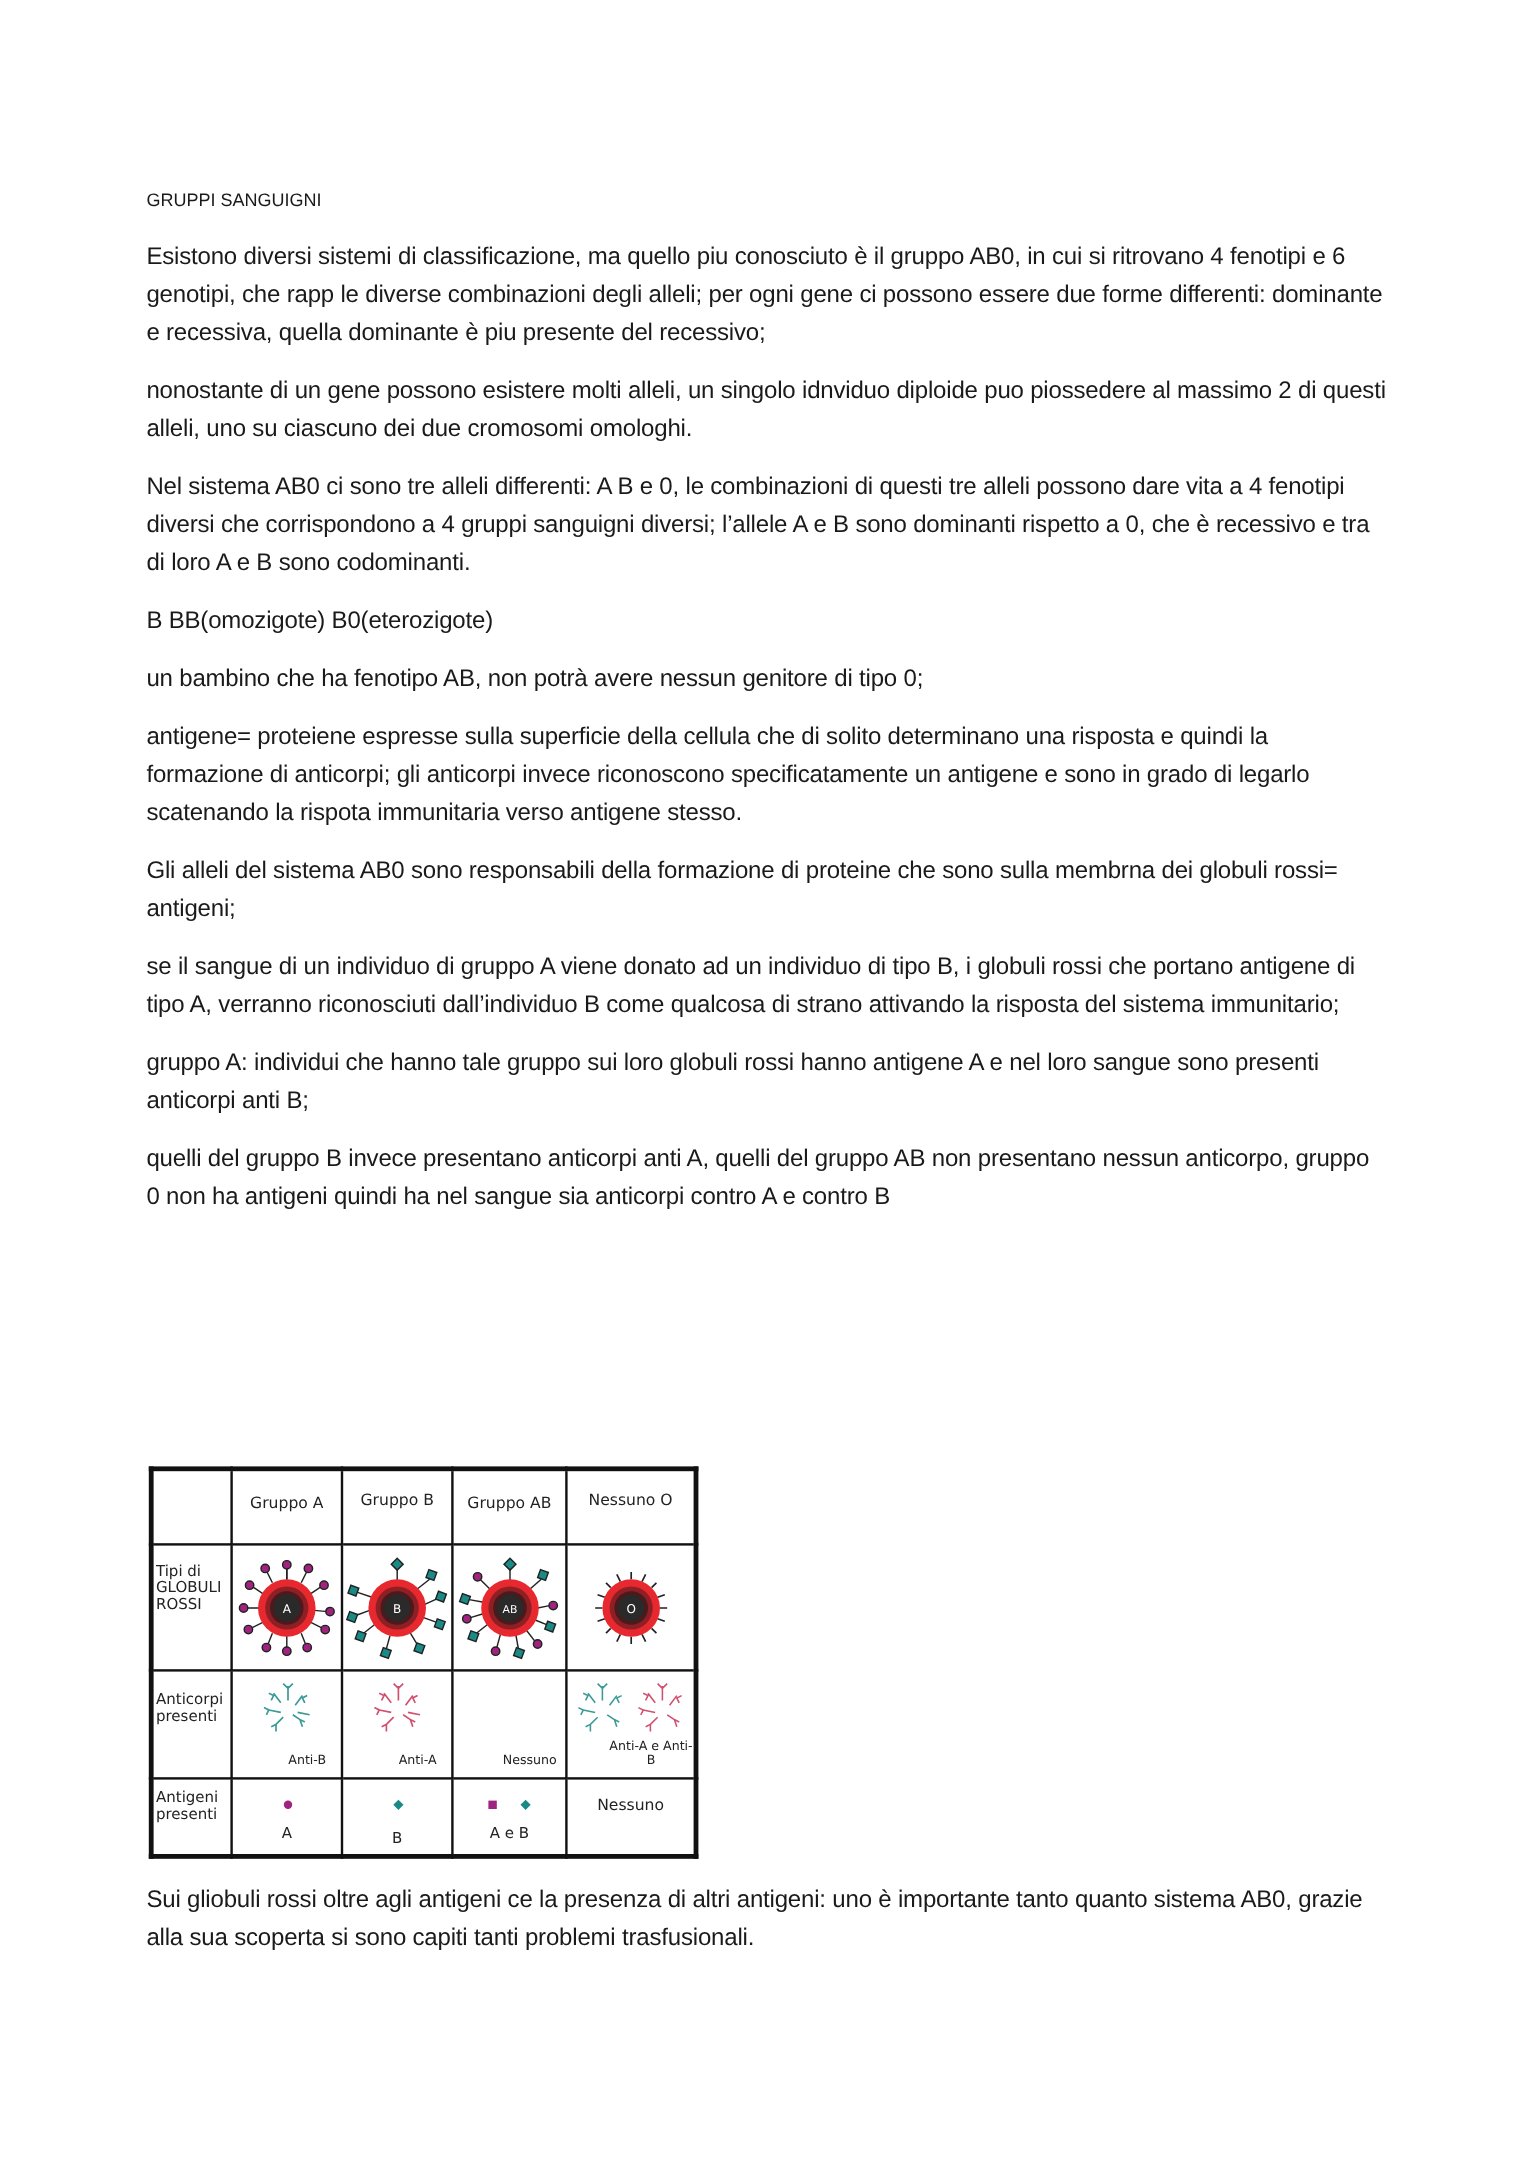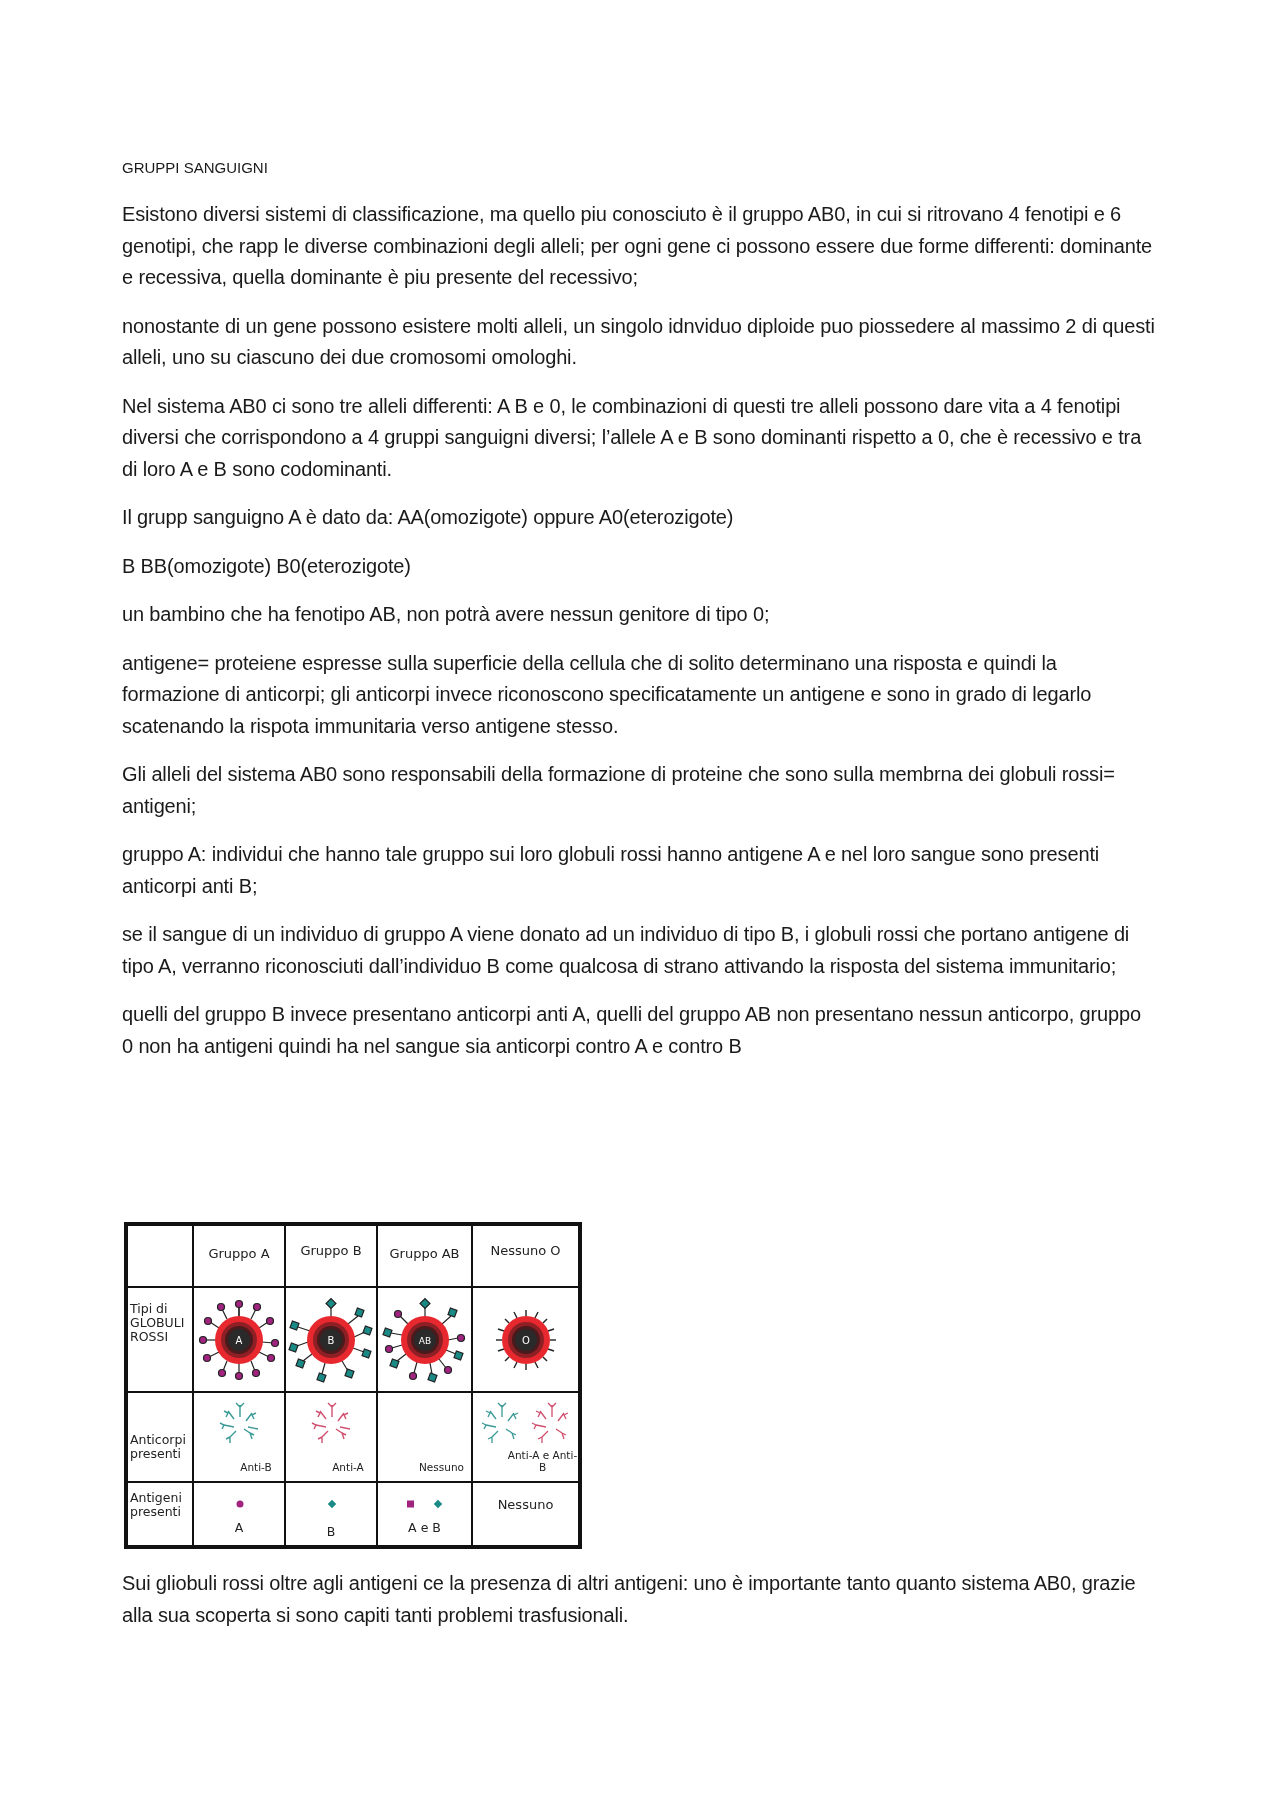--- a/index.html
+++ b/index.html
@@ -26,27 +26,26 @@
 </style>
 </head>
 <body>
 
 <div class="page">
   <div class="content">
     <p class="title">GRUPPI SANGUIGNI</p>
     <p class="para">Esistono diversi sistemi di classificazione, ma quello piu conosciuto è il gruppo AB0, in cui si ritrovano 4 fenotipi e 6 genotipi, che rapp le diverse combinazioni degli alleli; per ogni gene ci possono essere due forme differenti: dominante e recessiva, quella dominante è piu presente del recessivo;</p>
     <p class="para">nonostante di un gene possono esistere molti alleli, un singolo idnviduo diploide puo piossedere al massimo 2 di questi alleli, uno su ciascuno dei due cromosomi omologhi.</p>
     <p class="para">Nel sistema AB0 ci sono tre alleli differenti: A B e 0, le combinazioni di questi tre alleli possono dare vita a 4 fenotipi diversi che corrispondono a 4 gruppi sanguigni diversi; l’allele A e B sono dominanti rispetto a 0, che è recessivo e tra di loro A e B sono codominanti.</p>
-    <p class="para">Il grupp sanguigno A è dato da: AA(omozigote) oppure A0(eterozigote)</p>
     <p class="para">B BB(omozigote) B0(eterozigote)</p>
     <p class="para">un bambino che ha fenotipo AB, non potrà avere nessun genitore di tipo 0;</p>
     <p class="para">antigene= proteiene espresse sulla superficie della cellula che di solito determinano una risposta e quindi la formazione di anticorpi; gli anticorpi invece riconoscono specificatamente un antigene e sono in grado di legarlo scatenando la rispota immunitaria verso antigene stesso.</p>
     <p class="para">Gli alleli del sistema AB0 sono responsabili della formazione di proteine che sono sulla membrna dei globuli rossi= antigeni;</p>
+    <p class="para">se il sangue di un individuo di gruppo A viene donato ad un individuo di tipo B, i globuli rossi che portano antigene di tipo A, verranno riconosciuti dall’individuo B come qualcosa di strano attivando la risposta del sistema immunitario;</p>
     <p class="para">gruppo A: individui che hanno tale gruppo sui loro globuli rossi hanno antigene A e nel loro sangue sono presenti anticorpi anti B;</p>
-    <p class="para">se il sangue di un individuo di gruppo A viene donato ad un individuo di tipo B, i globuli rossi che portano antigene di tipo A, verranno riconosciuti dall’individuo B come qualcosa di strano attivando la risposta del sistema immunitario;</p>
     <p class="para">quelli del gruppo B invece presentano anticorpi anti A, quelli del gruppo AB non presentano nessun anticorpo, gruppo 0 non ha antigeni quindi ha nel sangue sia anticorpi contro A e contro B</p>
   </div>
 
   <div class="figure">
     <table class="abo">
       <colgroup>
         <col style="width:67px">
           <col style="width:92px">
           <col style="width:92px">
           <col style="width:95px">
@@ -192,21 +191,21 @@
             </g>
             <circle r="24" fill="#e8282f"></circle>
             <circle r="18" fill="#8e2025"></circle>
             <circle r="14" fill="#4a1a1c"></circle>
             <circle r="11" fill="#2a2a2a"></circle>
             <text x="0" y="4" text-anchor="middle" font-size="10" fill="#fff" font-family="DejaVu Sans, sans-serif">O</text>
           </svg>
         </td>
       </tr>
       <tr style="height:90px">
-        <td class="rowhead" style="padding-top:40px">
+        <td class="rowhead" style="padding-top:16px">
           <div>Anticorpi</div>
           <div>presenti</div>
         </td>
         <td>
           <svg width="60" height="50" viewBox="0 0 60 50" style="position:absolute;top:8px;left:16px">
             <g stroke="#3a9a96" stroke-width="1.4" fill="none">
               <path d="M30 4 L30 16 M26 2 L30 6 L34 2"></path>
               <path d="M18 10 L24 18 M14 10 L18 12 L16 16"></path>
               <path d="M42 12 L36 20 M46 12 L42 14 L44 18"></path>
               <path d="M14 24 L24 26 M10 22 L14 24 L12 28"></path>

